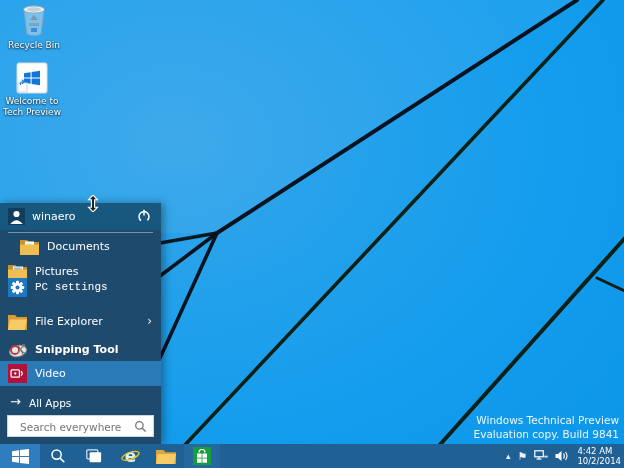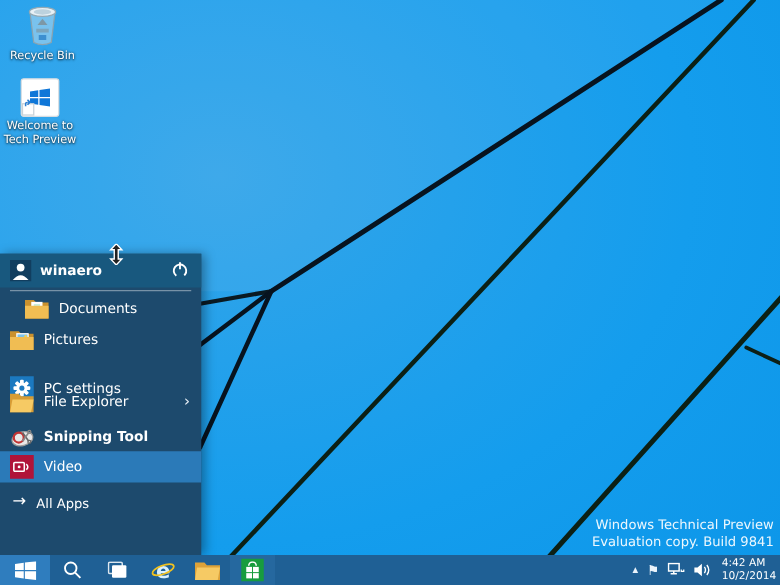--- a/index.html
+++ b/index.html
@@ -17,21 +17,21 @@
 
   
   .watermark{position:absolute;right:5px;top:414px;text-align:right;color:rgba(255,255,255,.92);
     font-size:10.5px;line-height:13.5px;z-index:2;margin-left:39px;}
 
   
   .startmenu{position:absolute;left:0;top:203px;width:161px;height:241px;background:#1d4a6d;
     z-index:5;box-shadow:3px 0 8px rgba(0,0,0,.35);color:#fff;}
   .sm-header{position:absolute;left:0;top:0;width:100%;height:27px;background:#18587e;}
   .sm-avatar{position:absolute;left:8px;top:5px;width:17px;height:17px;background:#113e5f;}
-  .sm-username{position:absolute;left:32px;top:7px;font-size:11px;font-weight:bold;}
+  .sm-username{position:absolute;left:32px;top:7px;font-size:11px;}
   .sm-power{position:absolute;right:10px;top:6px;width:14px;height:14px;}
   .sm-sep{position:absolute;left:8px;width:145px;height:1px;background:rgba(255,255,255,.40);}
   .mi{position:absolute;left:0;width:161px;height:25px;}
   .mi .ic{position:absolute;left:8px;top:3px;width:19px;height:19px;display:flex;align-items:center;justify-content:center;}
   .mi .tx{position:absolute;left:35px;top:6px;font-size:11px;white-space:nowrap;}
   .mi.hl{background:#2b7ab8;text-align:center;}
   .mi .chev{position:absolute;right:9px;top:5px;font-size:12px;color:#e6eef5;}
   .allapps .arrow{position:absolute;left:10px;top:3px;font-size:13px;color:#fff;}
   .allapps .tx{left:29px;}
   .sm-search{position:absolute;left:7px;top:212px;width:147px;height:22px;background:#fff;border:1px solid #cfd6da;box-sizing:border-box;}
@@ -150,21 +150,21 @@
           <rect x="5" y="3.5" width="10" height="11" fill="#fff"></rect>
           <rect x="6" y="4.5" width="8" height="6" fill="#7ec3ea"></rect>
           <path d="M6 10.5 l3 -3 2.5 3 z" fill="#4f9a4a"></path>
           <circle cx="12.5" cy="6" r="1" fill="#f5d34f"></circle>
           <path d="M0 6.5 h19 v10.5 H0 Z" fill="#f0bd53"></path>
         </svg>
       </span>
       <span class="tx">Pictures</span>
     </div>
 
-    <div class="mi" id="mi-set" style="top: 95px;">
+    <div class="mi" id="mi-set" style="top: 72px; font-family: Liberation Mono, monospace;">
       <span class="ic">
         <span class="tile-settings">
           <svg width="15" height="15" viewBox="0 0 20 20">
             <g fill="#fff">
               <rect x="8" y="1" width="4" height="18" rx="1.2"></rect>
               <rect x="8" y="1" width="4" height="18" rx="1.2" transform="rotate(45 10 10)"></rect>
               <rect x="8" y="1" width="4" height="18" rx="1.2" transform="rotate(90 10 10)"></rect>
               <rect x="8" y="1" width="4" height="18" rx="1.2" transform="rotate(135 10 10)"></rect>
               <circle cx="10" cy="10" r="6"></circle>
             </g>
@@ -211,20 +211,29 @@
         </span>
       </span>
       <span class="tx">Video</span>
     </div>
 
     <div class="mi allapps" style="top:188px;">
       <span class="arrow">→</span>
       <span class="tx" style="font-size:10.5px;">All Apps</span>
     </div>
 
+    <div class="sm-search">
+      <input type="text" placeholder="Search everywhere" style="">
+      <span class="mag">
+        <svg width="13" height="13" viewBox="0 0 13 13">
+          <circle cx="5.4" cy="5.4" r="3.7" fill="none" stroke="#777" stroke-width="1.3"></circle>
+          <line x1="8.2" y1="8.2" x2="11.6" y2="11.6" stroke="#777" stroke-width="1.4"></line>
+        </svg>
+      </span>
+    </div>
   </div>
 
   <div class="taskbar">
 
     <div class="tb-btn tb-start">
       <svg width="17" height="15" viewBox="0 0 17 15">
         <path fill="#fff" d="M0 2.2 L7 1.2 V7 H0 Z M7.9 1.05 L17 0 V7 H7.9 Z M0 8 H7 V13.8 L0 12.8 Z M7.9 8 H17 V15 L7.9 13.95 Z"></path>
       </svg>
     </div>
 

